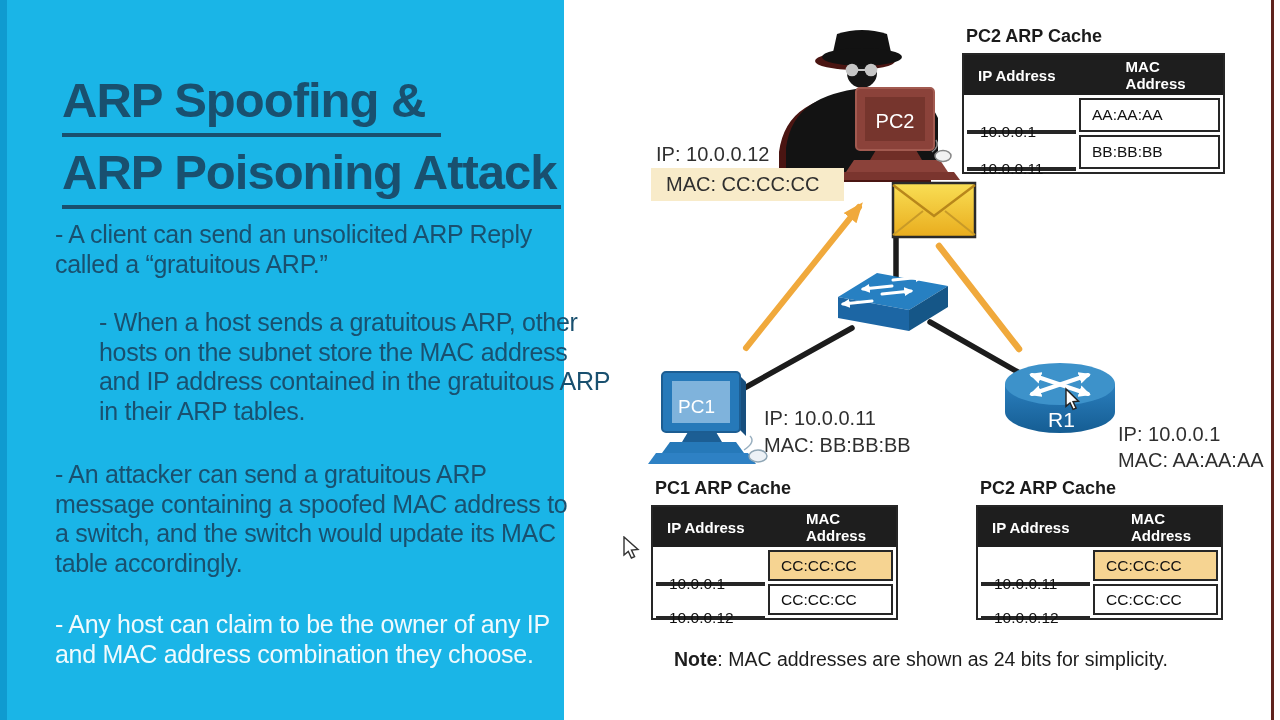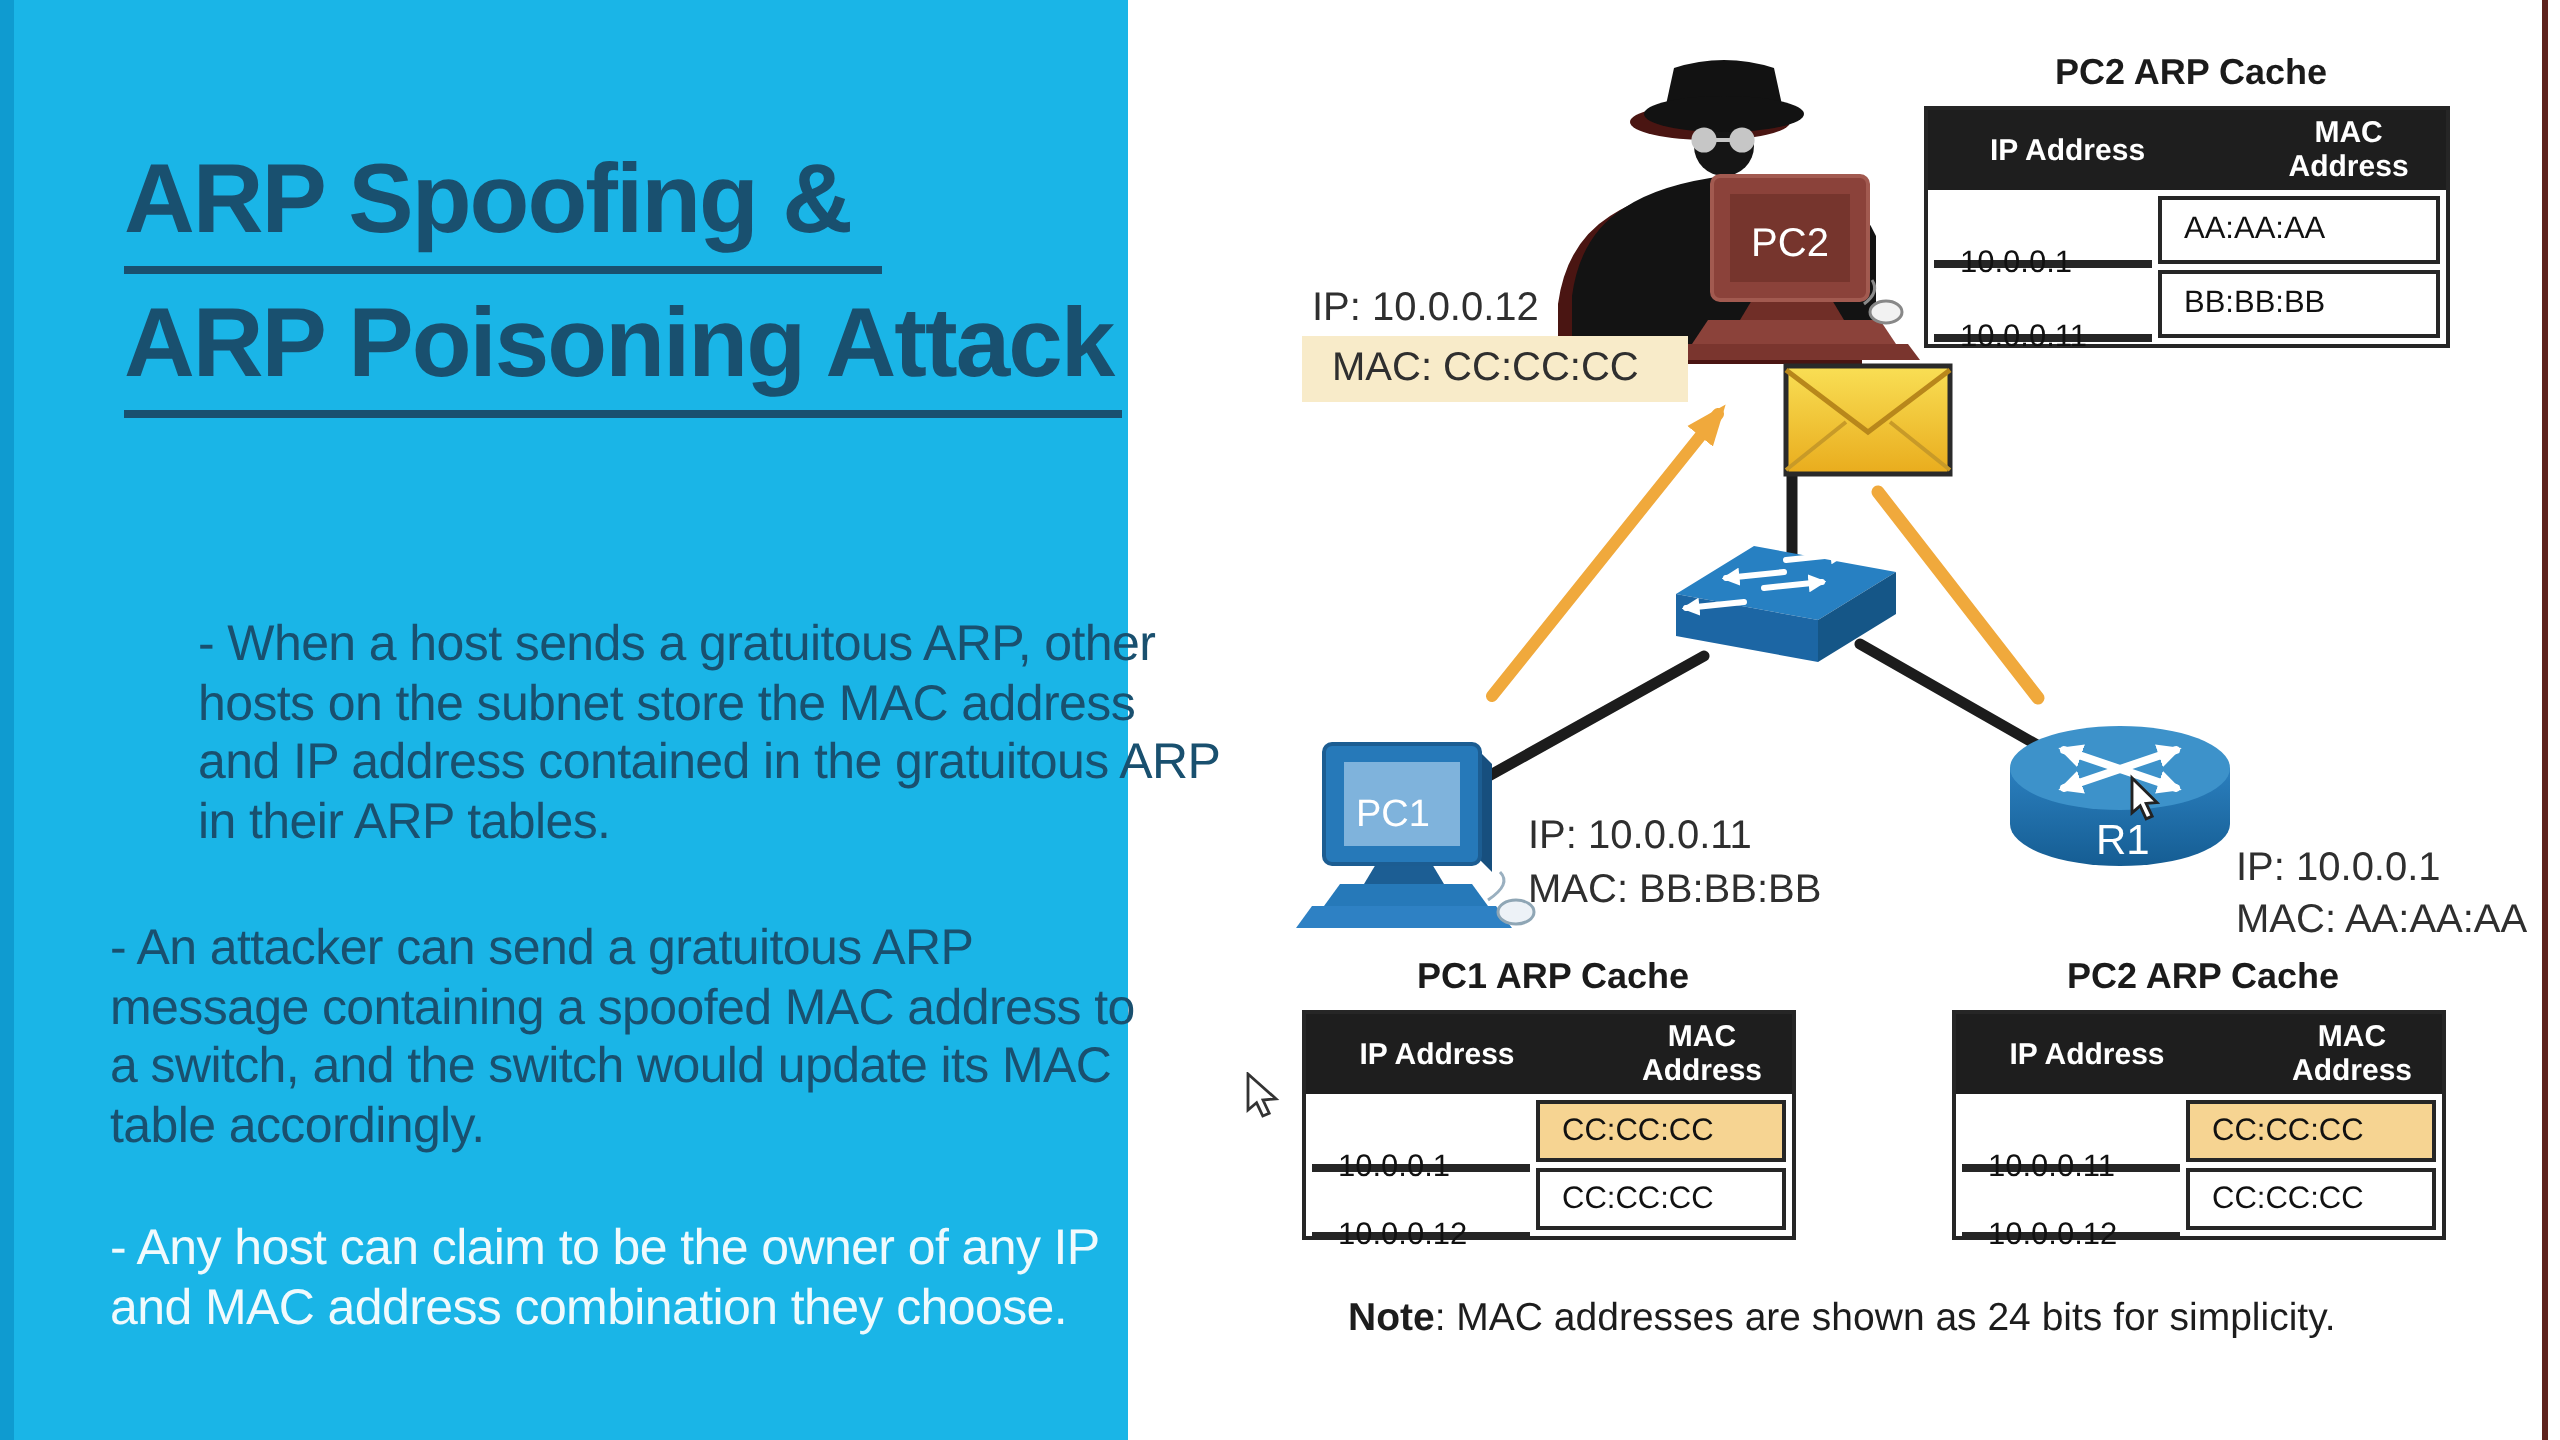--- a/index.html
+++ b/index.html
@@ -32,21 +32,21 @@
   .diagram-svg{position:absolute;left:640px;top:0;width:640px;height:720px;}
 
   .dev-label{position:absolute;color:#2F2F2F;font-size:20px;white-space:nowrap;}
   .mac-hl{
     position:absolute;left:651px;top:168px;width:178px;height:33px;
     background:#F8EBC9;color:#2F2F2F;font-size:20px;line-height:33px;padding-left:15px;
     white-space:nowrap;
   }
 
   
-  .ct{position:absolute;text-align:center;}
+  .ct{position:absolute;}
   .ct-title{font-weight:bold;font-size:18px;color:#1B1B1B;margin:0 0 6px 4px;white-space:nowrap;}
   .ct-box{border:2px solid #262626;background:#fff;padding-bottom:3px;}
   .ct-head{background:#1E1E1E;color:#fff;font-weight:bold;font-size:15px;display:flex;height:40px;align-items:center;gap:34px;}
   .ct-head .h1{padding-left:14px;width:112px;}
   .ct-head .h2{padding-left:2px;}
   .ct-row{display:flex;margin:3px 3px 0 3px;height:31px;}
   .ct-cell{border:2px solid #262626;display:flex;align-items:center;font-size:15.5px;color:#111;padding-left:11px;background:#fff;box-sizing:border-box;}
   .ct-cell.c1{width:109px;margin-right:3px;margin-top:32px;}
   .ct-cell.c2{flex:1;}
   .ct-cell.hl{background:#F6D492;}
@@ -56,20 +56,22 @@
 
   .cursor{position:absolute;}
 </style>
 </head>
 <body>
 
 <div class="left-panel">
   <div class="left-edge"></div>
   <div class="title-line title-1">ARP Spoofing &amp;</div>
   <div class="title-line title-2">ARP Poisoning Attack</div>
+  <div class="bullet b1">- A client can send an unsolicited ARP Reply
+called a “gratuitous ARP.”</div>
   <div class="bullet b2">- When a host sends a gratuitous ARP, other
 hosts on the subnet store the MAC address
 and IP address contained in the gratuitous ARP
 in their ARP tables.</div>
   <div class="bullet b3">- An attacker can send a gratuitous ARP
 message containing a spoofed MAC address to
 a switch, and the switch would update its MAC
 table accordingly.</div>
   <div class="bullet b4 light">- Any host can claim to be the owner of any IP
 and MAC address combination they choose.</div>

